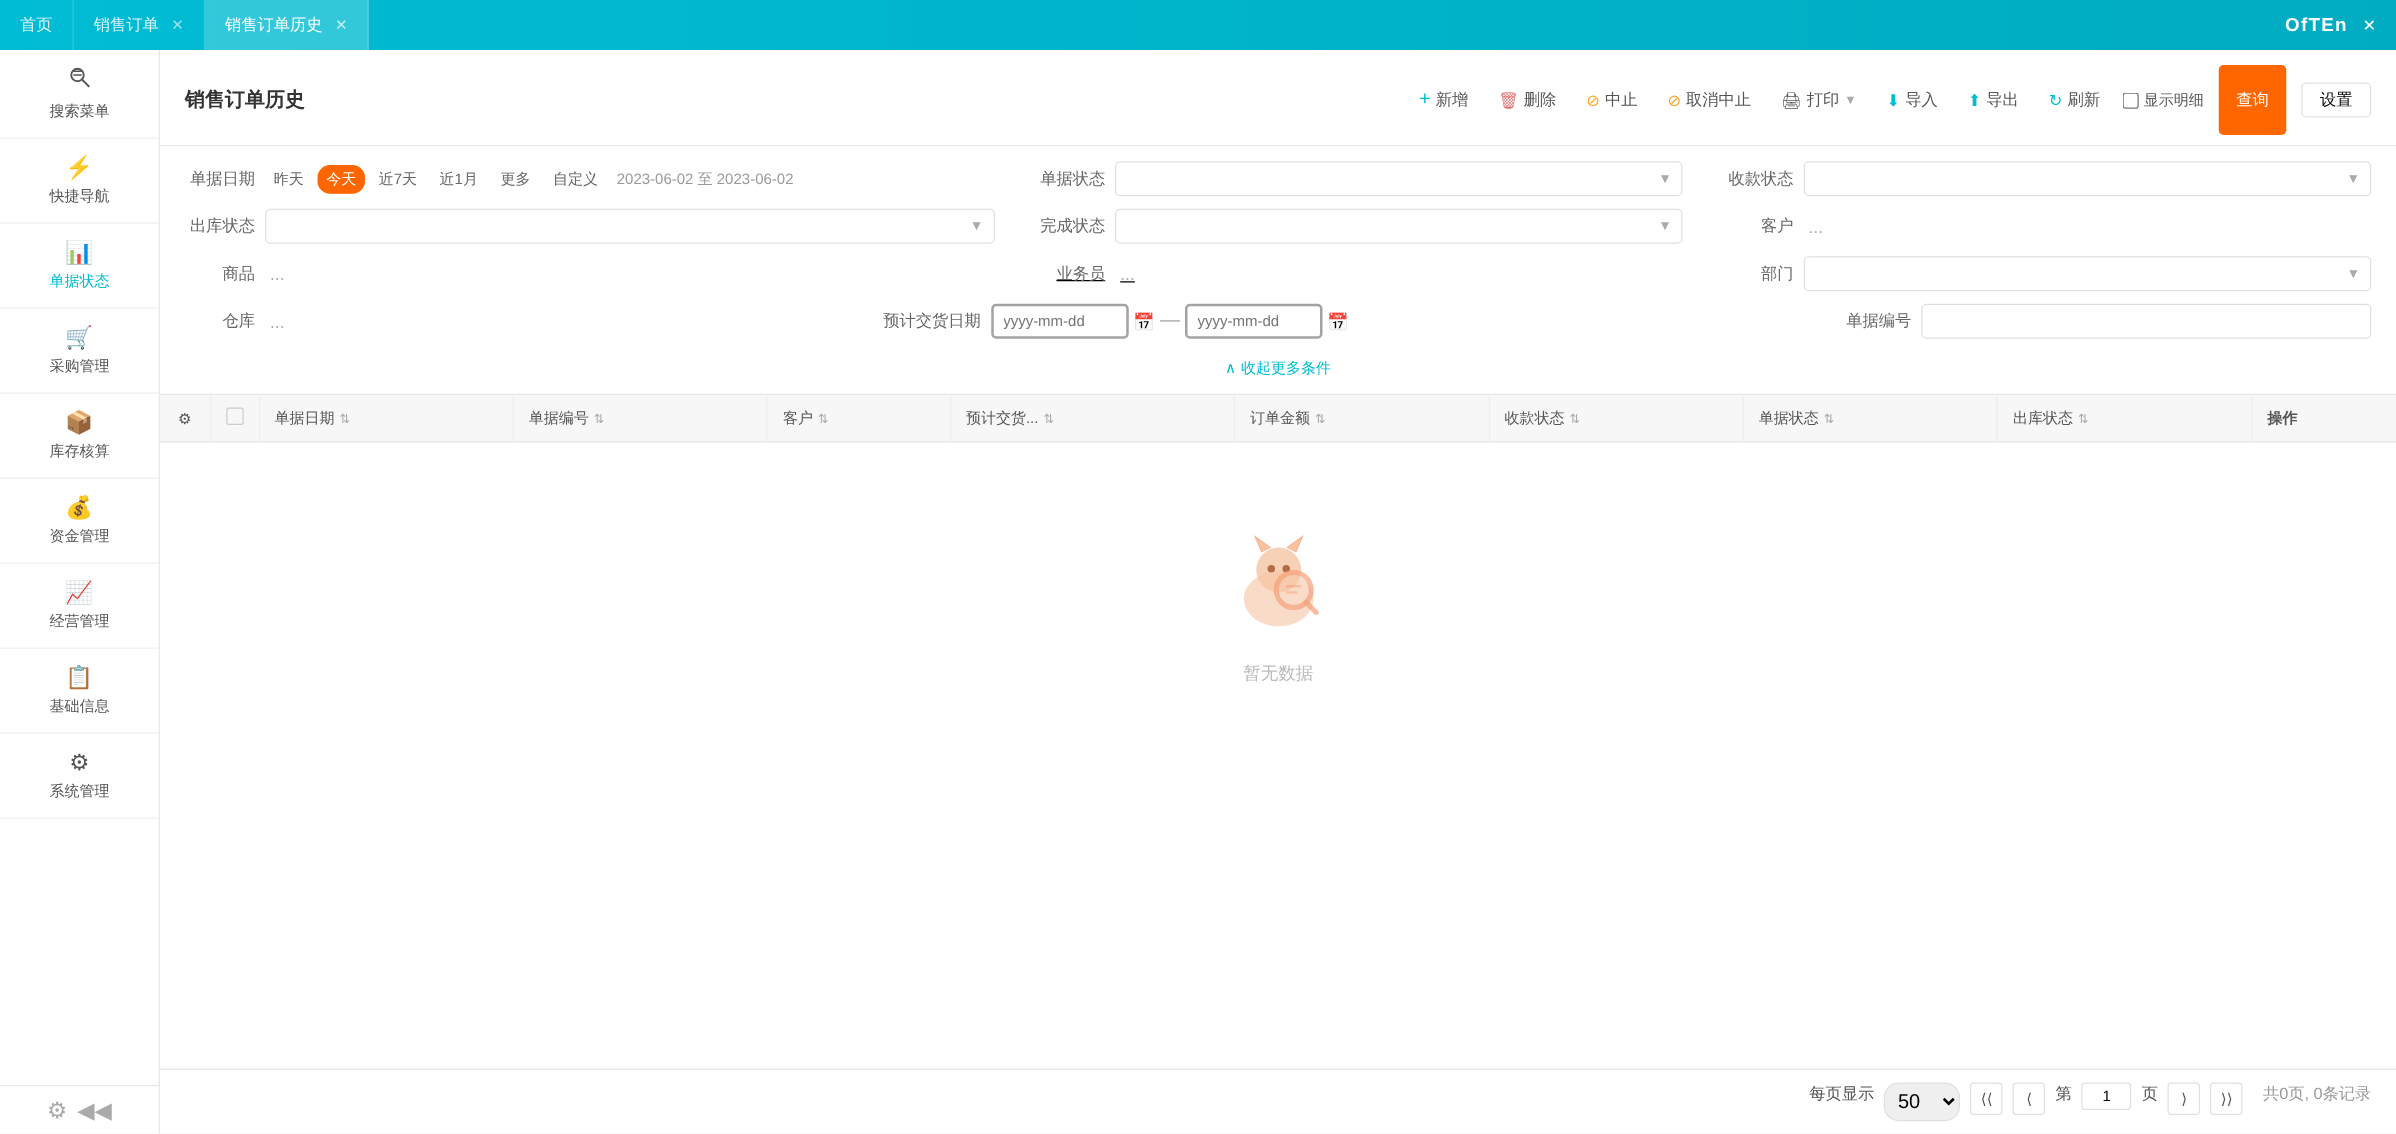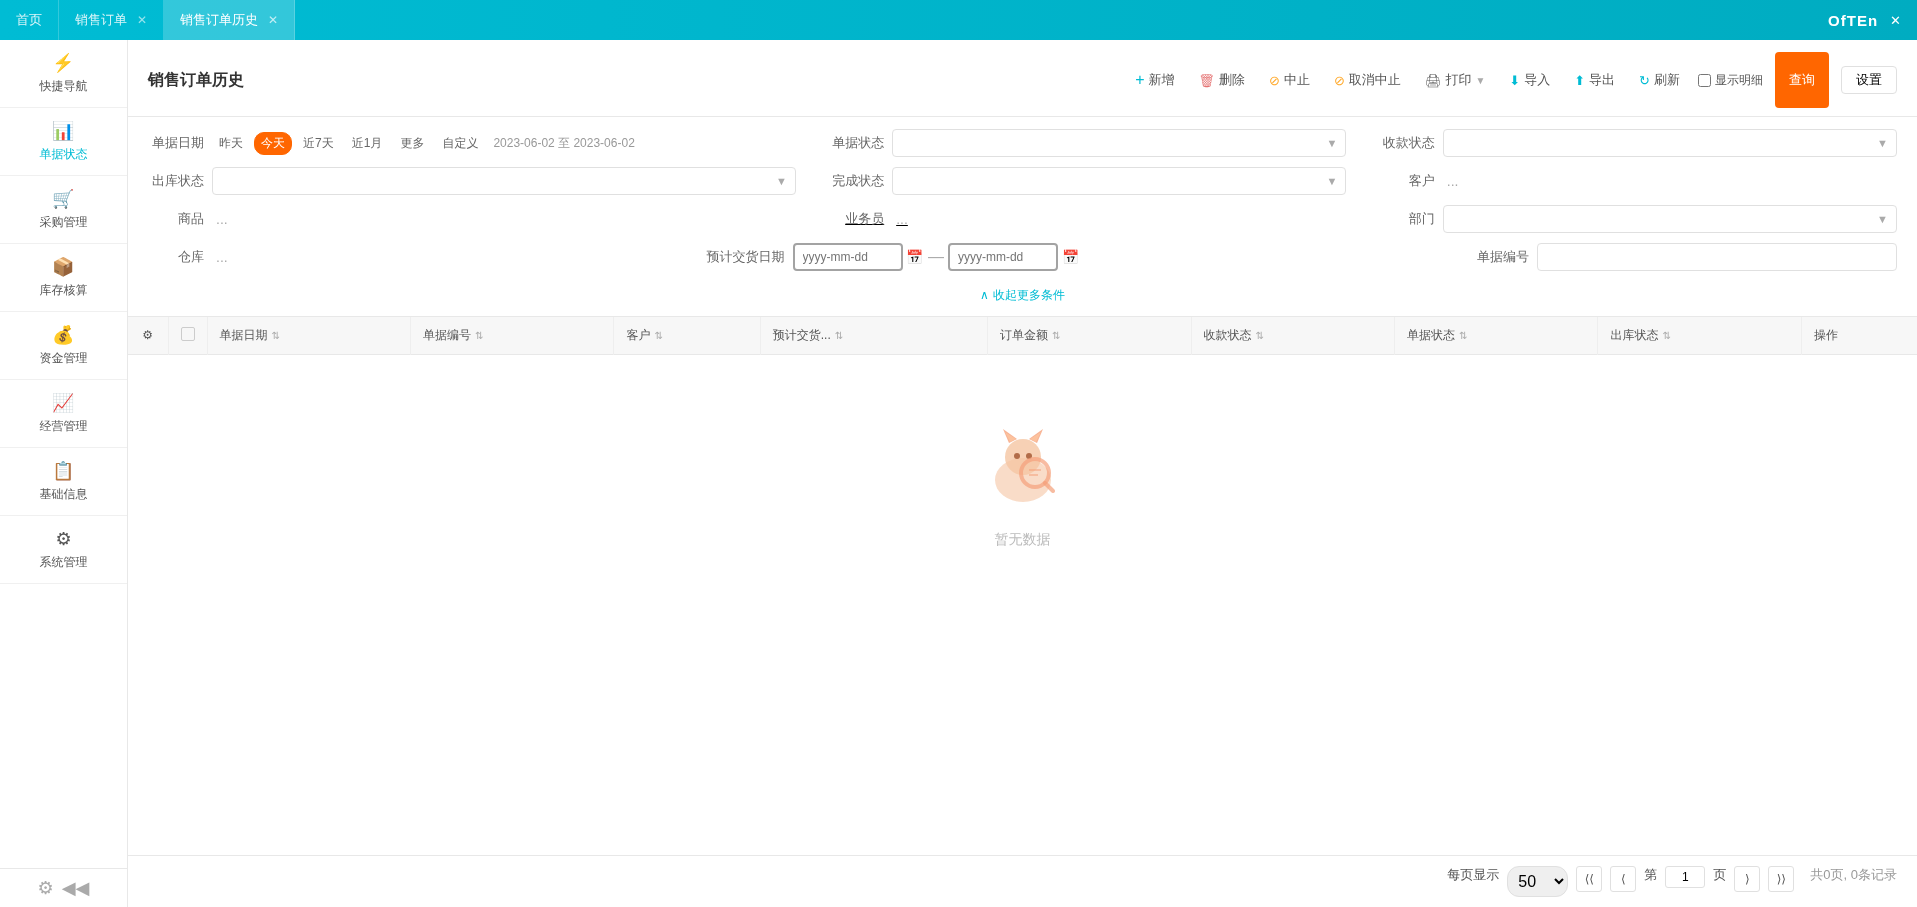--- a/index.html
+++ b/index.html
@@ -274,21 +274,21 @@
     }
     thead th {
       padding: 10px 12px;
       text-align: left;
       font-weight: 500;
       color: #555;
       white-space: nowrap;
       border-right: 1px solid #eee;
       font-size: 12px;
     }
-    thead th:last-child { border-right: none; }
+    thead th:last-child { border-right: none; font-weight: bold; }
     .th-sort {
       display: inline-flex;
       align-items: center;
       gap: 4px;
       cursor: pointer;
     }
     .sort-icon { color: #aaa; font-size: 10px; }
     .th-setting { width: 40px; text-align: center; }
     .th-check { width: 36px; text-align: center; }
 
@@ -387,20 +387,31 @@
   </div>
   <div class="top-right">
     <span class="brand-text">OfTEn</span>
     <span style="cursor:pointer;">✕</span>
   </div>
 </div>
 
 <div class="main-layout">
 
   <div class="sidebar">
+    <div class="sidebar-item">
+      <span class="sidebar-icon">
+        <svg width="20" height="20" viewBox="0 0 20 20" fill="none">
+            <circle cx="8" cy="8" r="5" stroke="#555" stroke-width="1.5"></circle>
+            <line x1="12" y1="12" x2="17" y2="17" stroke="#555" stroke-width="1.5" stroke-linecap="round"></line>
+            <line x1="5" y1="5" x2="11" y2="5" stroke="#555" stroke-width="1.2" stroke-linecap="round"></line>
+            <line x1="5" y1="8" x2="11" y2="8" stroke="#555" stroke-width="1.2" stroke-linecap="round"></line>
+          </svg>
+      </span>
+      <span>搜索菜单</span>
+    </div>
     <div class="sidebar-item">
       <span class="sidebar-icon">⚡</span>
       <span>快捷导航</span>
     </div>
     <div class="sidebar-item active" style="color:#00bcd4;">
       <span class="sidebar-icon">📊</span>
       <span>单据状态</span>
     </div>
     <div class="sidebar-item">
       <span class="sidebar-icon">🛒</span>

